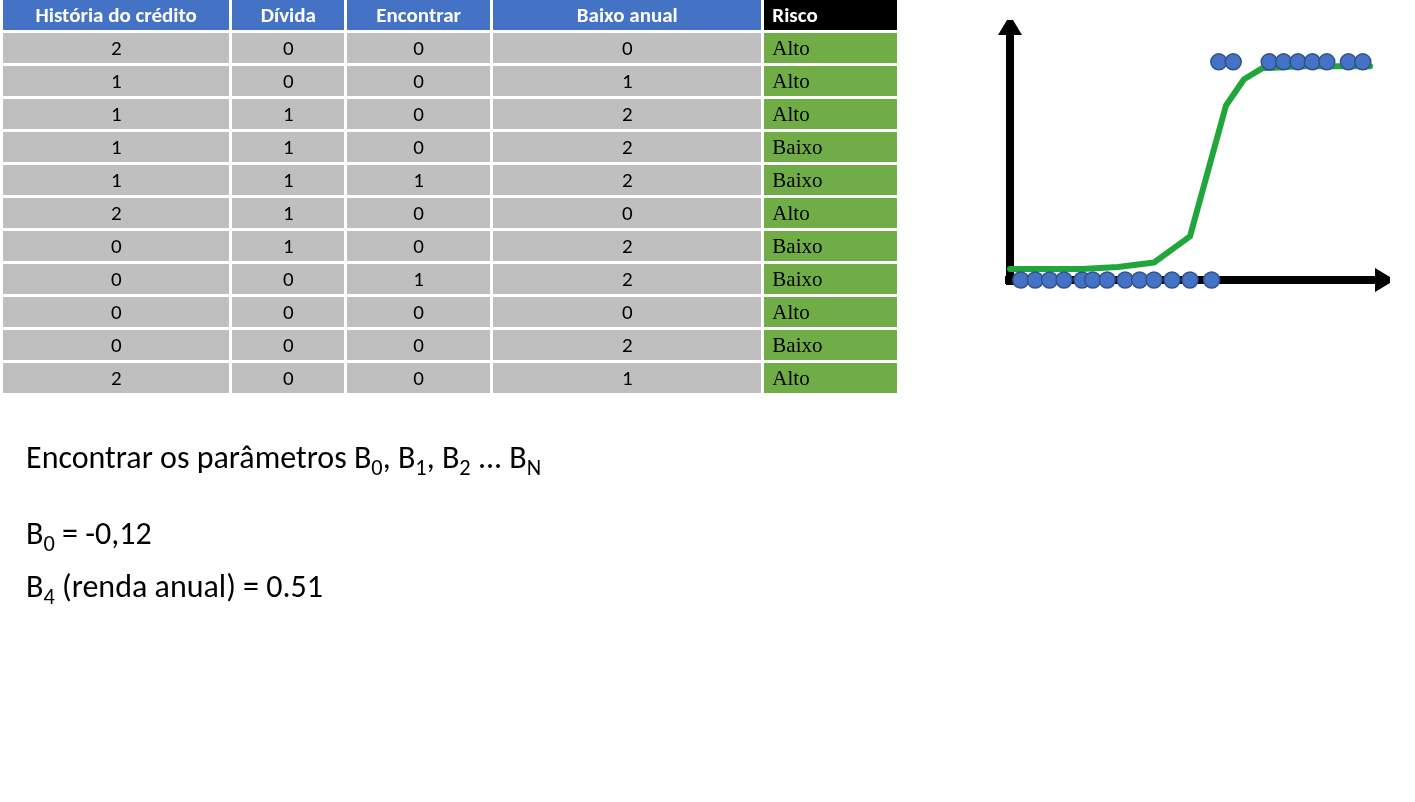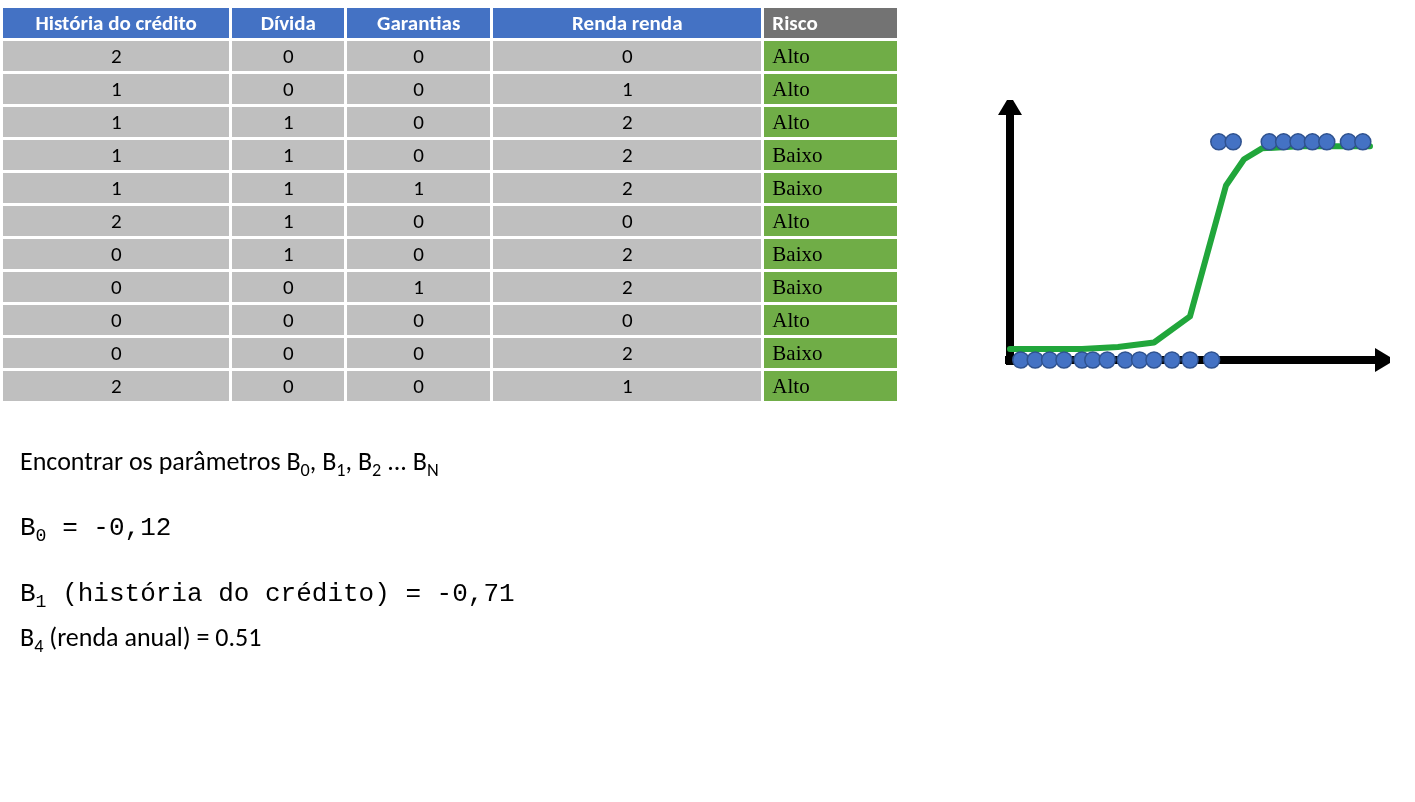--- a/index.html
+++ b/index.html
@@ -7,66 +7,65 @@
     margin: 0;
     padding: 0;
     font-family: Calibri, Arial, sans-serif;
     background: #fff;
     width: 1415px;
     height: 802px;
     position: relative;
   }
   .content {
     display: flex;
-    align-items: flex-end;
-    margin-top: 8px;
+    align-items: flex-start;
   }
   .table-area {
     width: 900px;
   }
   table {
     border-collapse: collapse;
     width: 100%;
     font-size: 21px;
   }
   th {
     color: #fff;
     font-weight: bold;
     text-align: center;
     padding: 2px 6px;
     border-left: 3px solid #fff;
     border-right: 3px solid #fff;
     border-bottom: 3px solid #fff;
   }
   th.blue { background: #4472C4; }
-  th.green { background: #737373; text-align: left; padding-left: 8px; }
+  th.green { background: #000000; text-align: left; padding-left: 8px; }
   td {
     text-align: center;
     padding: 2px 6px;
     border-left: 3px solid #fff;
     border-right: 3px solid #fff;
     border-bottom: 3px solid #fff;
     color: #000;
   }
   td.grey { background: #BFBFBF; }
   td.green { background: #70AD47; text-align: left; padding-left: 8px; font-family: Liberation Serif, serif; }
   col.c1 { width: 220px; }
   col.c2 { width: 110px; }
   col.c3 { width: 140px; }
   col.c4 { width: 260px; }
   col.c5 { width: 130px; }
   .text-block {
     margin-top: 40px;
-    margin-left: 20px;
-    font-size: 26px;
+    margin-left: 26px;
+    font-size: 32px;
     color: #000;
     line-height: 1.35;
   }
   .text-block p { margin: 0 0 6px 0; }
-  .text-block .mt { margin-top: 28px; font-family: Liberation Mono, monospace; }
+  .text-block .mt { margin-top: 28px; }
   sub { font-size: 0.7em; }
   .chart-area {
     margin-left: 60px;
     margin-top: 20px;
   }
 </style>
 </head>
 <body>
 
 <div class="content">
@@ -76,22 +75,22 @@
         <col class="c1">
           <col class="c2">
           <col class="c3">
           <col class="c4">
           <col class="c5">
       </colgroup>
       <thead>
         <tr>
           <th class="blue">História do crédito</th>
           <th class="blue">Dívida</th>
-          <th class="blue">Garantias</th>
-          <th class="blue">Renda renda</th>
+          <th class="blue">Encontrar</th>
+          <th class="blue">Baixo anual</th>
           <th class="green">Risco</th>
         </tr>
       </thead>
       <tbody id="tbody">
           <tr>
             <td class="grey">2</td>
             <td class="grey">0</td>
             <td class="grey">0</td>
             <td class="grey">0</td>
             <td class="green">Alto</td>
@@ -201,15 +200,14 @@
         <circle cx="402.8" cy="41.81818181818181" r="8" fill="#4472C4" stroke="#2F528F" stroke-width="1.5"></circle>
       </svg>
   </div>
 </div>
 
 <div class="text-block">
   <p>
     <span>Encontrar os parâmetros B</span><sub>0</sub>, B<sub>1</sub>, B<sub>2</sub><span> ... B</span><sub>N</sub>
   </p>
   <p class="mt">B<sub>0</sub><span> = -0,12</span></p>
-  <p class="mt">B<sub>1</sub><span> (história do crédito) = -0,71</span></p>
   <p>B<sub>4</sub><span> (renda anual) = 0.51</span></p>
 </div>
 
 </body></html>

